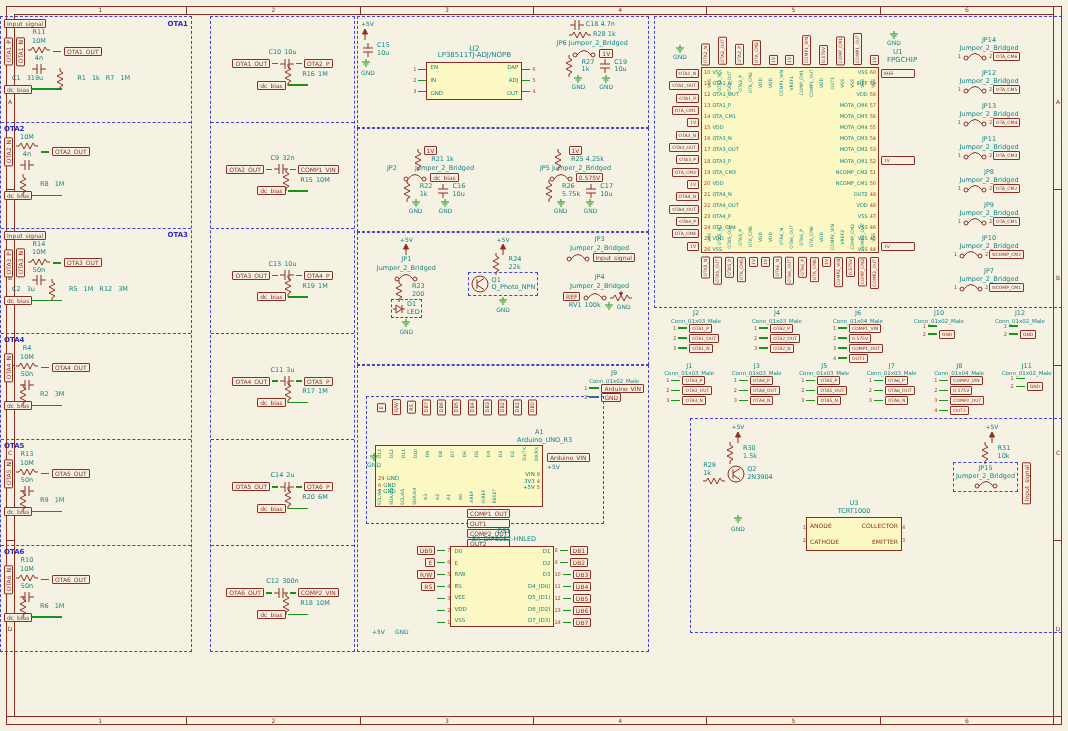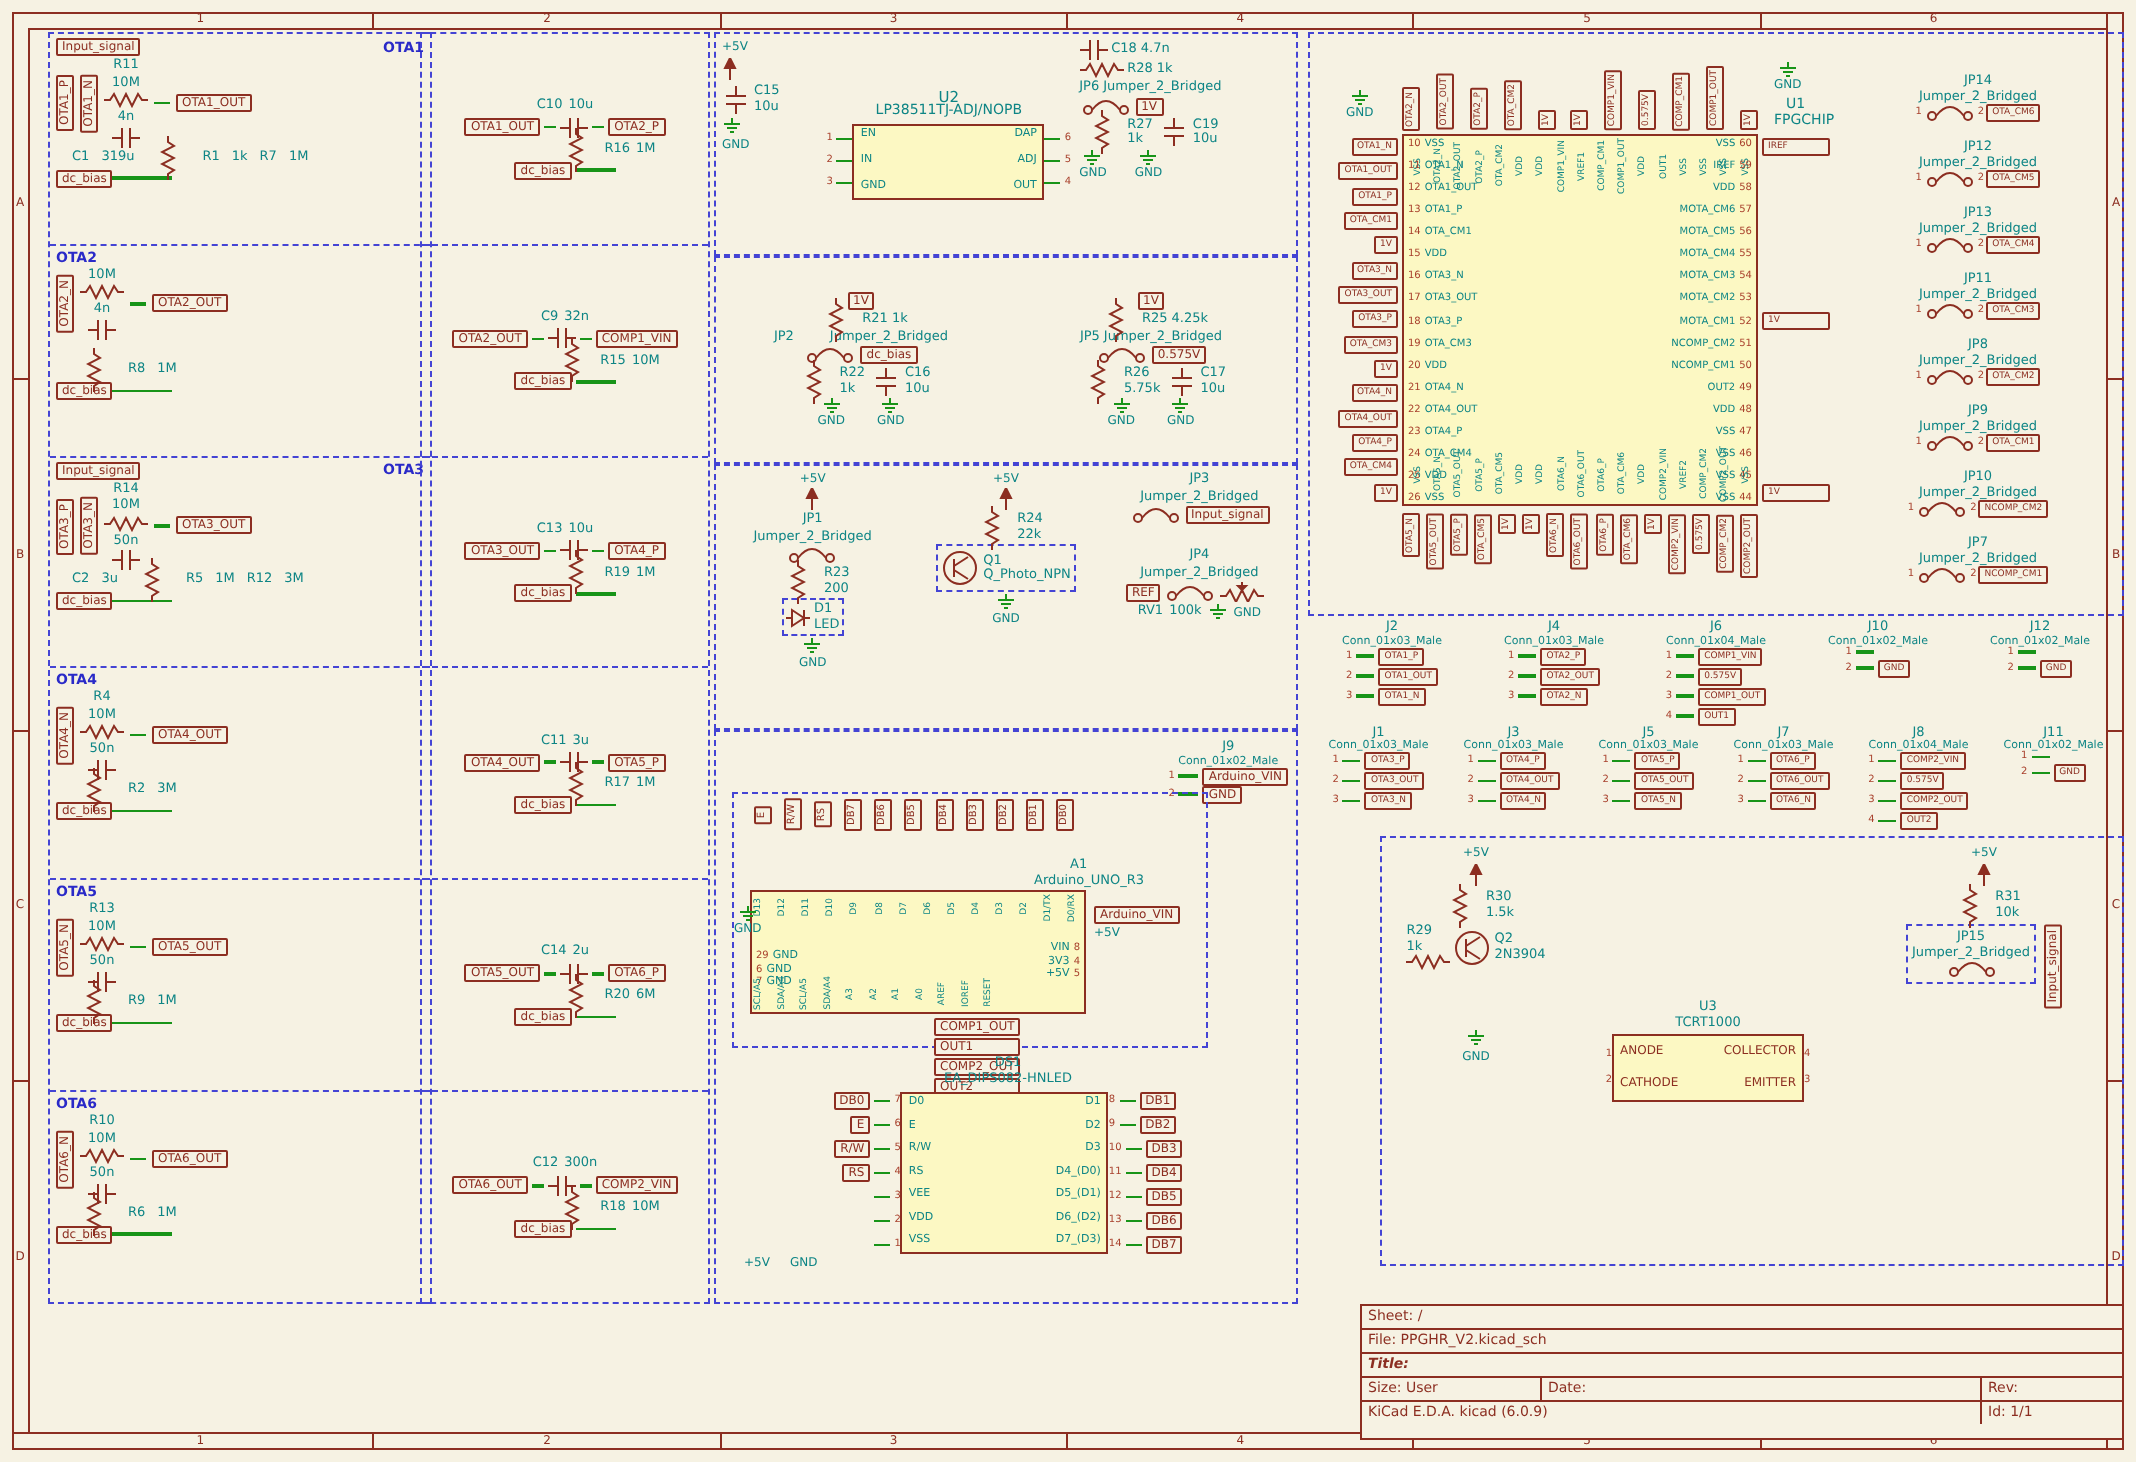--- a/index.html
+++ b/index.html
@@ -33,21 +33,21 @@
 .wire{display:inline-block;height:1.5px;background:#189418;vertical-align:middle}
 .row{display:flex;align-items:center}
 .col{display:flex;flex-direction:column}
 .ctr{align-items:center;justify-content:center}
 svg.sym{stroke:#8c2e21;fill:none;stroke-width:1;vertical-align:middle}
 .s-r{width:22px;height:8px}.s-c{width:14px;height:10px}.s-j{width:26px;height:9px}
 .s-g{width:10px;height:8px}.s-p{width:8px;height:11px}.s-q{width:18px;height:18px}
 .s-l{width:12px;height:12px}.s-v{width:26px;height:10px}
 .rot90{transform:rotate(90deg)}
 
-.ota-col{left:24px;top:16px;width:192px;height:636px;display:flex;flex-direction:column}
+.ota-col{left:0;top:16px;width:192px;height:636px;display:flex;flex-direction:column}
 .ota-blk{flex:1;position:relative;padding:2px 3px;overflow:hidden}
 .ota-blk+.ota-blk{border-top:1px dashed #4444d4}
 .cpl-col{left:210px;top:16px;width:145px;height:636px;display:flex;flex-direction:column}
 .cpl-blk{flex:1;position:relative;padding:2px;display:flex;flex-direction:column;align-items:center;justify-content:center;gap:2px;overflow:hidden}
 .cpl-blk+.cpl-blk{border-top:1px dashed #4444d4}
 .u2-blk{left:357px;top:16px;width:292px;height:112px;padding:3px;display:flex;gap:4px}
 .div-blk{left:357px;top:128px;width:292px;height:104px;display:flex}
 .div-half{flex:1;display:flex;flex-direction:column;align-items:center;justify-content:center;gap:1px;overflow:hidden}
 .sen-blk{left:357px;top:232px;width:292px;height:133px;display:flex;gap:6px;padding:3px}
 .sen-col{flex:1;display:flex;flex-direction:column;align-items:center;gap:1px;overflow:hidden}
@@ -581,21 +581,21 @@
               <span class="wire" style="width:8px"></span>
               <span class="pnum">5</span>
             </div>
             <div class="pinrow">
               <span class="wire" style="width:8px"></span>
               <span class="pnum">4</span>
             </div>
           </div>
       </div>
     </div>
-    <div class="col" style="width:118px;gap:1px;align-items:flex-start">
+    <div class="col" style="width:118px;gap:1px;align-items:center">
       <div class="row" style="gap:2px">
           <svg class="sym s-c">
             <use href="#sym-c"></use>
           </svg>
           <span class="ref">C18</span>
           <span class="ref">4.7n</span>
         </div>
       <div class="row" style="gap:2px">
           <svg class="sym s-r">
             <use href="#sym-r"></use>
@@ -1766,28 +1766,14 @@
           <span class="ref">Jumper_2_Bridged</span>
           <svg class="sym s-j">
               <use href="#sym-j"></use>
             </svg>
         </div>
         <span class="flagv">Input_signal</span>
       </div>
     </div>
   </div>
 
-  <div class="tb abs">
-    <div class="trow">Sheet: /</div>
-    <div class="trow">File: PPGHR_V2.kicad_sch</div>
-    <div class="trow" style="font-weight:bold;font-style:italic">Title:</div>
-    <div class="cols" style="border-bottom:1px solid #8c2e21">
-      <div style="width:90px">Size: User</div>
-      <div style="flex:1">Date:</div>
-      <div style="width:70px;border-right:none">Rev:</div>
-    </div>
-    <div class="cols">
-      <div style="flex:1">KiCad E.D.A.  kicad (6.0.9)</div>
-      <div style="width:70px;border-right:none">Id: 1/1</div>
-    </div>
-  </div>
 
 </div>
 
 </body></html>

